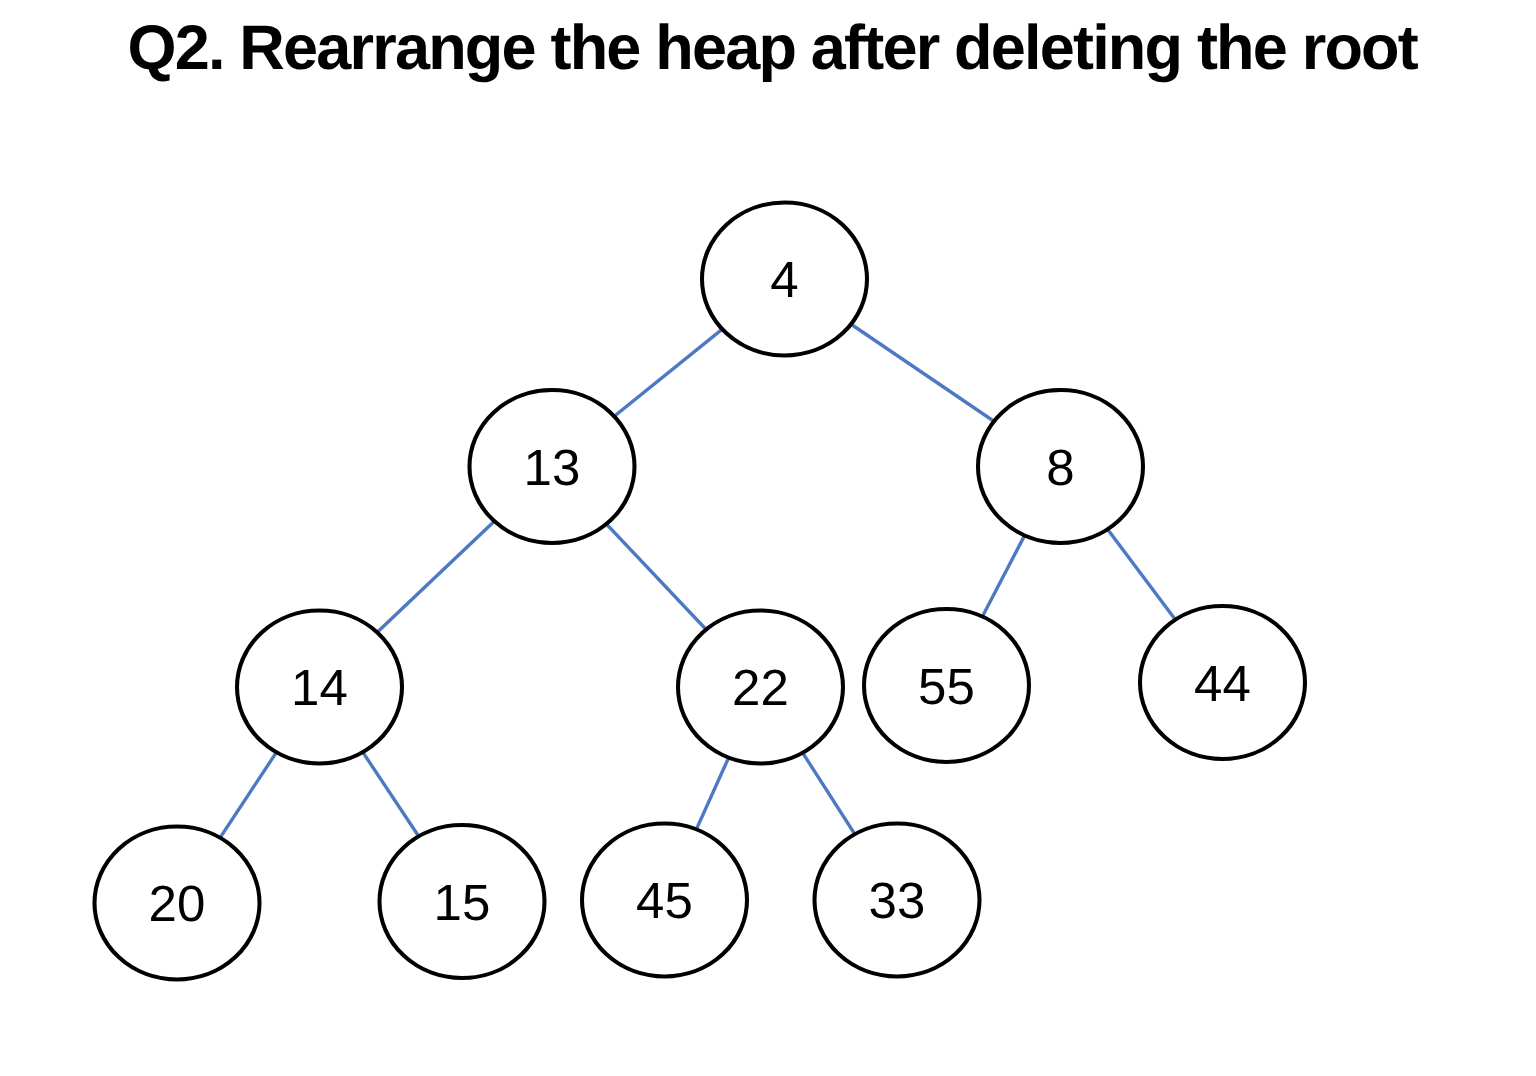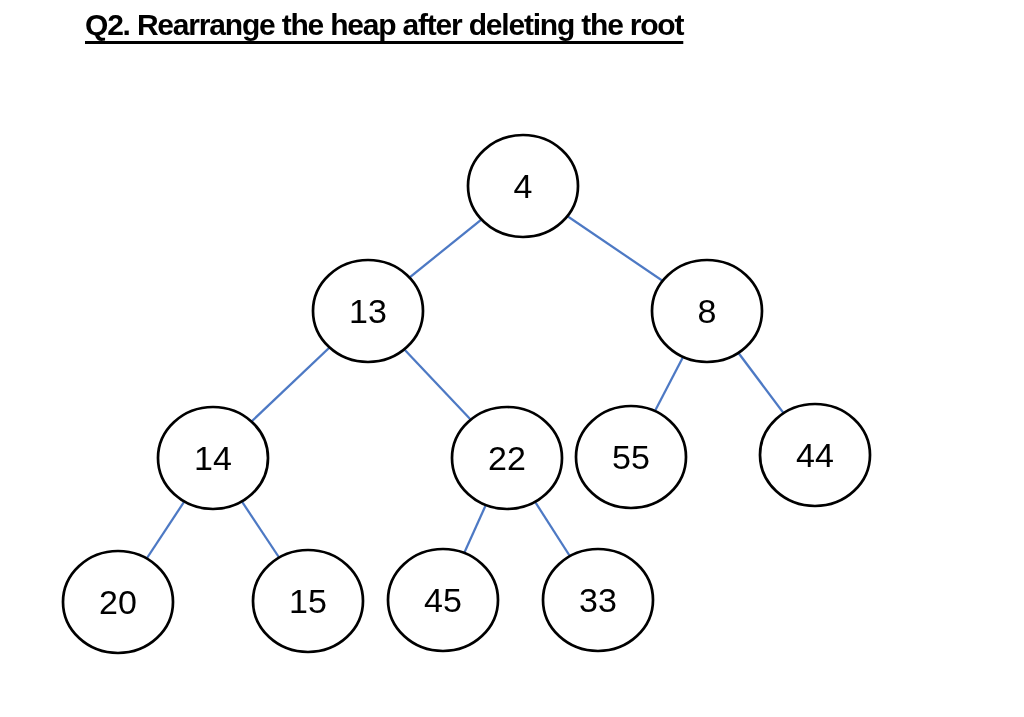--- a/index.html
+++ b/index.html
@@ -18,25 +18,24 @@
     position: relative;
     width: 1024px;
     height: 717px;
     background: var(--background);
     overflow: hidden;
   }
   .page-title {
     position: absolute;
     left: 85px;
     top: 8px;
-    font-size: 30px;
+    font-size: 42px;
     font-weight: 600;
     letter-spacing: -1.2px;
     color: var(--text);
-    text-decoration: underline;
     text-decoration-thickness: 2.5px;
     text-underline-offset: 6px;
     white-space: nowrap;
   }
   .tree-svg {
     position: absolute;
     left: 0;
     top: 0;
   }
   .edge {

